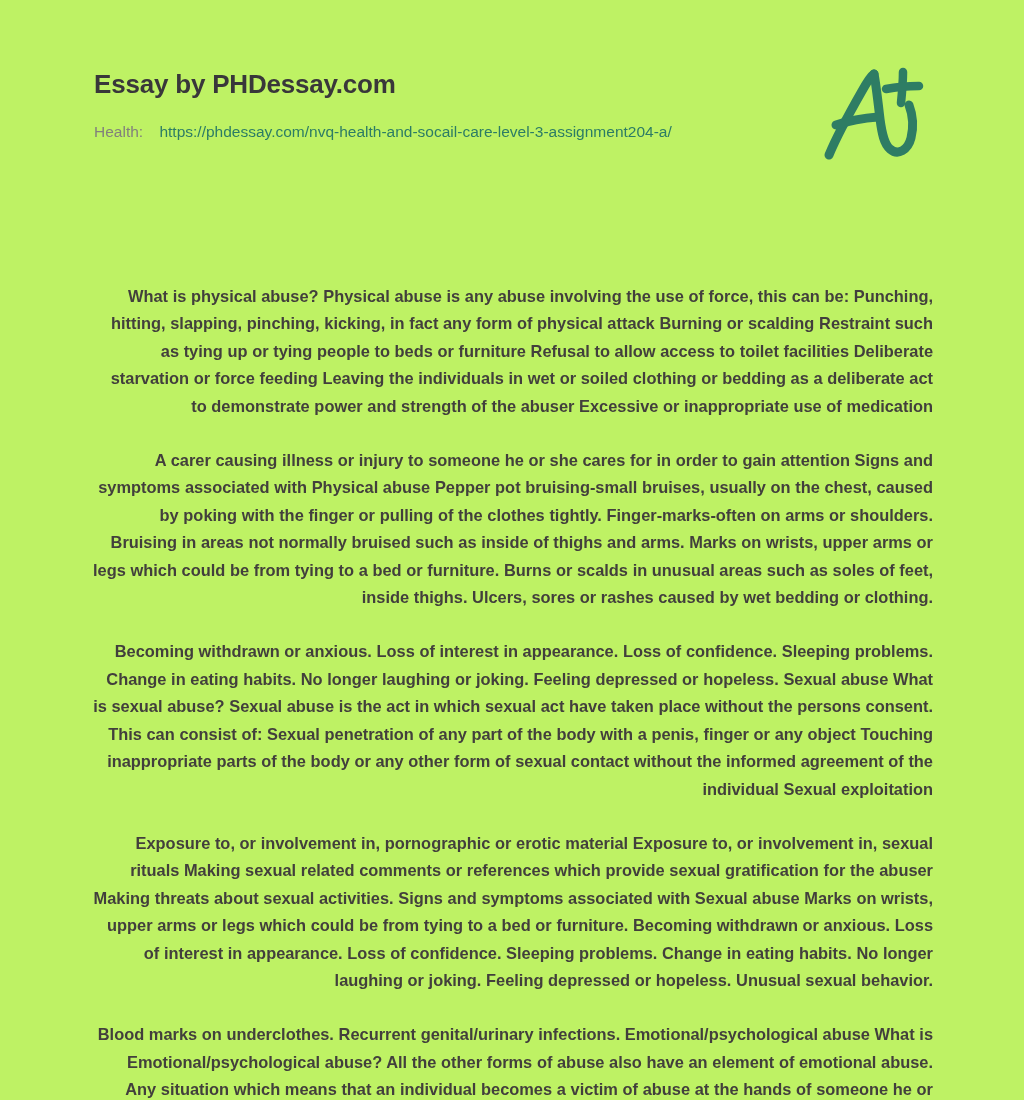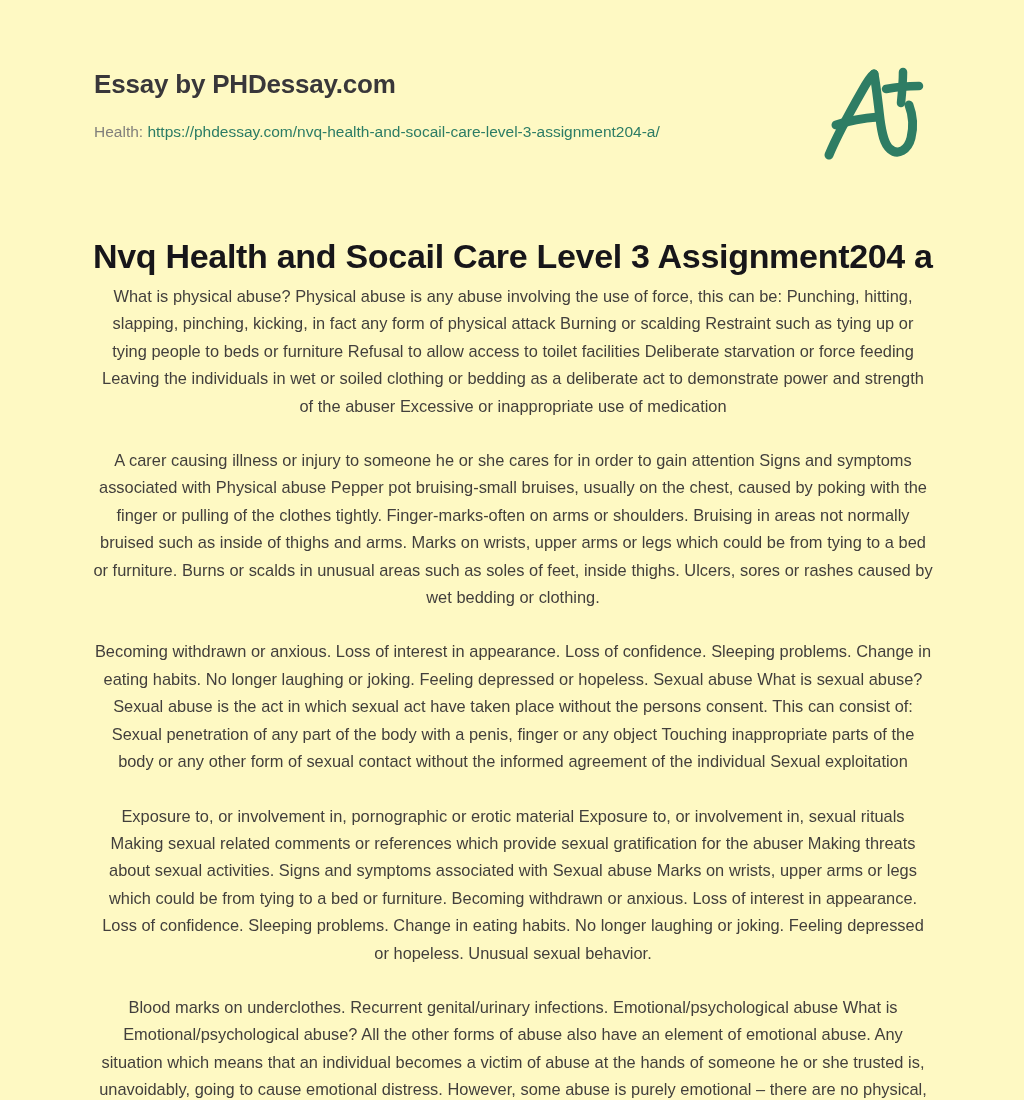--- a/index.html
+++ b/index.html
@@ -10,21 +10,21 @@
     width: 1024px;
     height: 1100px;
     background: #fdf9f2;
     font-family: "Liberation Sans", sans-serif;
     overflow: hidden;
   }
   .page {
     position: relative;
     width: 1024px;
     height: 1100px;
-    background: #fef9c3;
+    background: #bef264;
     box-sizing: border-box;
   }
 
   
   .header {
     position: absolute;
     left: 0;
     top: 0;
     width: 1024px;
     height: 180px;
@@ -46,20 +46,21 @@
     font-size: 15.5px;
     white-space: nowrap;
     line-height: 20px;
   }
   .source-label {
     color: #82807c;
   }
   .source-url {
     color: #2c7c65;
     text-decoration: none;
+    margin-left: 12px;
   }
 
   
   .logo {
     position: absolute;
     left: 812px;
     top: 58px;
     width: 118px;
     height: 110px;
   }
@@ -87,22 +88,23 @@
     position: absolute;
     left: 93px;
     top: 283px;
     width: 840px;
   }
   .article p {
     margin: 0 0 27px 0;
     font-size: 16.4px;
     line-height: 27.4px;
     color: #423f3c;
-    text-align: center;
+    text-align: right;
     word-spacing: 0.1px;
+    font-weight: bold;
   }
   .article p:last-child {
     margin-bottom: 0;
   }
 </style>
 </head>
 <body>
 
 <div class="page">
 
@@ -126,21 +128,20 @@
         <path d="M24 67 C36 63 52 60 66 59" stroke-width="9"></path>
 
         <path d="M91 14 C91 25 90 35 89 45" stroke-width="8.5"></path>
 
         <path d="M74 31 C84 29 97 28 107 28" stroke-width="8.5"></path>
       </svg>
     </div>
 
   </div>
 
-  <h1 class="doc-title">Nvq Health and Socail Care Level 3 Assignment204 a</h1>
 
   <div class="article">
     <p>What is physical abuse? Physical abuse is any abuse involving the use of force, this can be: Punching, hitting, slapping, pinching, kicking, in fact any form of physical attack Burning or scalding Restraint such as tying up or tying people to beds or furniture Refusal to allow access to toilet facilities Deliberate starvation or force feeding Leaving the individuals in wet or soiled clothing or bedding as a deliberate act to demonstrate power and strength of the abuser Excessive or inappropriate use of medication</p>
     <p>A carer causing illness or injury to someone he or she cares for in order to gain attention Signs and symptoms associated with Physical abuse Pepper pot bruising-small bruises, usually on the chest, caused by poking with the finger or pulling of the clothes tightly. Finger-marks-often on arms or shoulders. Bruising in areas not normally bruised such as inside of thighs and arms. Marks on wrists, upper arms or legs which could be from tying to a bed or furniture. Burns or scalds in unusual areas such as soles of feet, inside thighs. Ulcers, sores or rashes caused by wet bedding or clothing.</p>
     <p>Becoming withdrawn or anxious. Loss of interest in appearance. Loss of confidence. Sleeping problems. Change in eating habits. No longer laughing or joking. Feeling depressed or hopeless. Sexual abuse What is sexual abuse? Sexual abuse is the act in which sexual act have taken place without the persons consent. This can consist of: Sexual penetration of any part of the body with a penis, finger or any object Touching inappropriate parts of the body or any other form of sexual contact without the informed agreement of the individual Sexual exploitation</p>
     <p>Exposure to, or involvement in, pornographic or erotic material Exposure to, or involvement in, sexual rituals Making sexual related comments or references which provide sexual gratification for the abuser Making threats about sexual activities. Signs and symptoms associated with Sexual abuse Marks on wrists, upper arms or legs which could be from tying to a bed or furniture. Becoming withdrawn or anxious. Loss of interest in appearance. Loss of confidence. Sleeping problems. Change in eating habits. No longer laughing or joking. Feeling depressed or hopeless. Unusual sexual behavior.</p>
     <p>Blood marks on underclothes. Recurrent genital/urinary infections. Emotional/psychological abuse What is Emotional/psychological abuse? All the other forms of abuse also have an element of emotional abuse. Any situation which means that an individual becomes a victim of abuse at the hands of someone he or she trusted is, unavoidably, going to cause emotional distress. However, some abuse is purely emotional – there are no physical, sexual or financial elements involved. This abuse can take the form of: Humiliation, belittling, putting down Withdrawing or refusing affection Bullying Shouting or swearing</p>
 
   </div>
 

